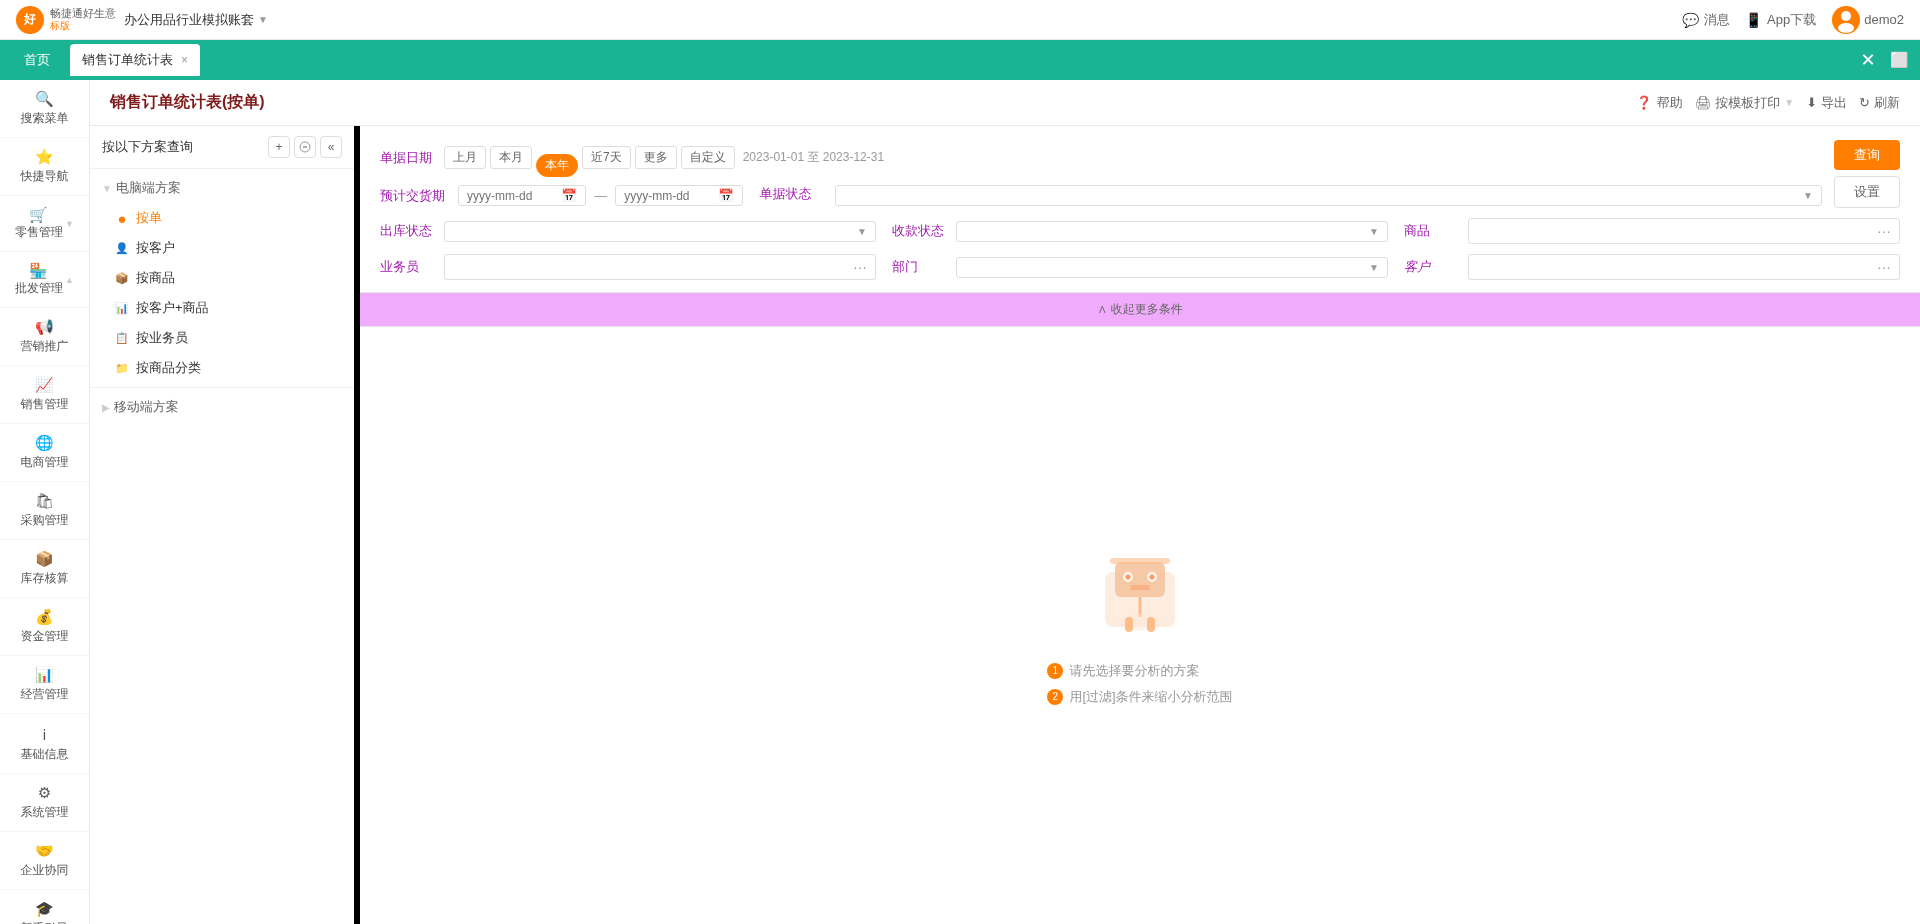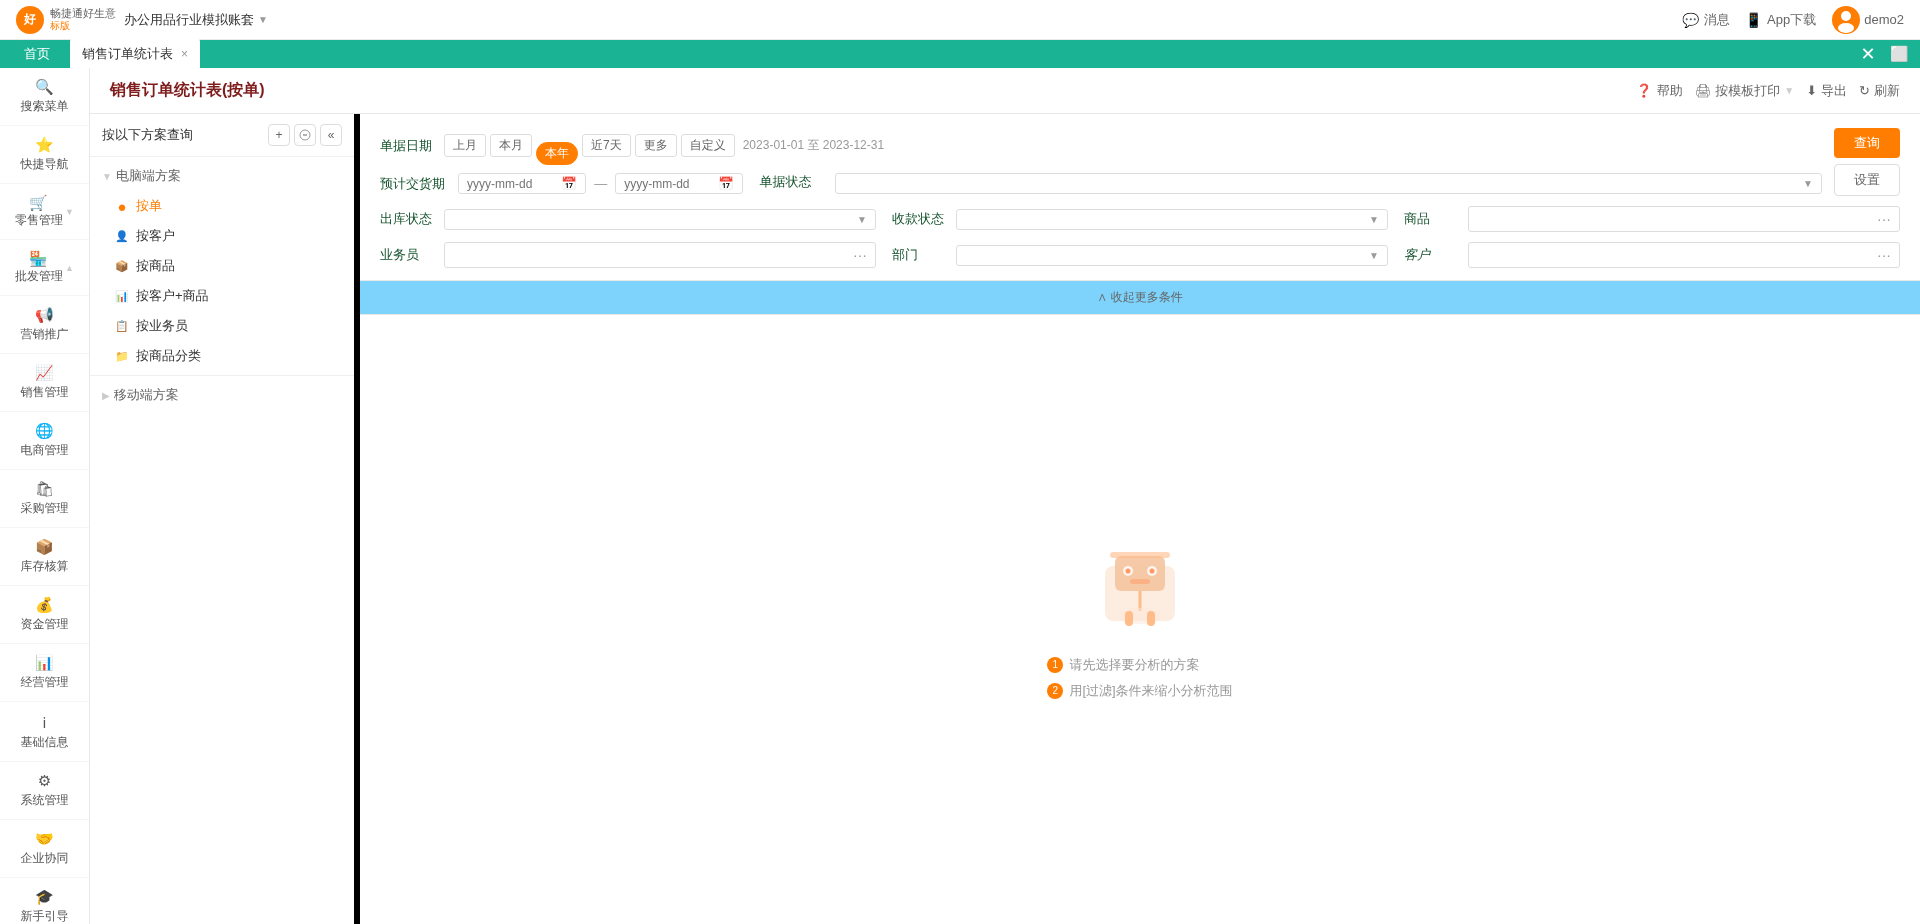--- a/index.html
+++ b/index.html
@@ -10,21 +10,21 @@
     .top-bar-left { display: flex; align-items: center; gap: 8px; }
     .logo-area { display: flex; align-items: center; gap: 6px; }
     .logo-icon { width: 28px; height: 28px; background: #ff7d00; border-radius: 50%; display: flex; align-items: center; justify-content: center; color: white; font-size: 12px; font-weight: bold; }
     .logo-text { font-size: 11px; color: #666; line-height: 1.2; }
     .workspace-selector { display: flex; align-items: center; gap: 4px; font-size: 13px; color: #333; cursor: pointer; }
     .top-bar-right { display: flex; align-items: center; gap: 16px; font-size: 13px; color: #666; }
     .top-bar-right-item { display: flex; align-items: center; gap: 4px; cursor: pointer; }
     .avatar { width: 28px; height: 28px; background: #ff7d00; border-radius: 50%; display: flex; align-items: center; justify-content: center; color: white; font-size: 11px; overflow: hidden; }
 
     
-    .tab-bar { background: #1ab394; height: 28px; display: flex; align-items: center; padding: 0 8px; flex-shrink: 0; }
+    .tab-bar { background: #1ab394; height: 40px; display: flex; align-items: center; padding: 0 8px; flex-shrink: 0; }
     .tab-home { color: white; padding: 0 16px; height: 40px; display: flex; align-items: center; cursor: pointer; font-size: 13px; }
     .tab-item { background: white; color: #333; border-radius: 4px 4px 0 0; padding: 0 12px; height: 32px; display: flex; align-items: center; gap: 8px; cursor: pointer; font-size: 13px; margin-left: 4px; }
     .tab-item .close-btn { color: #999; font-size: 12px; cursor: pointer; }
     .tab-bar-actions { margin-left: auto; display: flex; gap: 8px; }
     .tab-bar-action { color: white; cursor: pointer; font-size: 16px; width: 24px; height: 24px; display: flex; align-items: center; justify-content: center; }
 
     
     .main-layout { display: flex; flex: 1; overflow: hidden; }
 
     
@@ -46,35 +46,35 @@
     .main-content { flex: 1; display: flex; flex-direction: column; overflow: hidden; }
 
     
     .page-header { background: #fff; padding: 12px 20px; border-bottom: 1px solid #e8e8e8; display: flex; align-items: center; justify-content: space-between; flex-shrink: 0; }
     .page-title { font-size: 16px; font-weight: 600; color: #7f1d1d; }
     .page-actions { display: flex; align-items: center; gap: 12px; }
     .page-action-btn { display: flex; align-items: center; gap: 4px; font-size: 13px; color: #666; cursor: pointer; }
 
     
     .filter-area { background: #fff; padding: 12px 20px; border-bottom: 1px solid #e8e8e8; flex-shrink: 0; }
-    .filter-label { font-size: 13px; color: #14532d; white-space: nowrap; min-width: 56px; }
+    .filter-label { font-size: 13px; color: #a21caf; white-space: nowrap; min-width: 56px; }
     .filter-date-group { display: flex; align-items: center; gap: 4px; }
     .date-btn { padding: 2px 8px; font-size: 12px; border: 1px solid #ddd; border-radius: 3px; cursor: pointer; color: #666; background: #fff; }
     .date-btn.active { background: #ff7d00; color: white; border-color: #ff7d00; border-radius: 12px; margin-top: 16px; }
     .filter-field-inner { border: 1px solid #ddd; border-radius: 3px; padding: 4px 8px; font-size: 13px; flex: 1; display: flex; align-items: center; justify-content: space-between; cursor: pointer; background: #fff; min-width: 0; }
     .filter-field-inner .placeholder { color: #bbb; }
     .dropdown-arrow { color: #999; font-size: 10px; }
     .more-dots { color: #999; font-size: 14px; cursor: pointer; }
     .date-input-wrap { display: flex; align-items: center; gap: 4px; border: 1px solid #ddd; border-radius: 3px; padding: 2px 8px; background: #fff; }
     .date-input-wrap input { border: none; outline: none; font-size: 12px; color: #bbb; width: 90px; background: transparent; }
     .date-sep { color: #999; }
     .cal-icon { color: #ccc; font-size: 13px; }
 
     
-    .collapse-bar { background: #7dd3fc; padding: 8px; text-align: center; border-bottom: 1px solid #e8e8e8; cursor: pointer; color: #666; font-size: 12px; flex-shrink: 0; }
+    .collapse-bar { background: #f0abfc; padding: 8px; text-align: center; border-bottom: 1px solid #e8e8e8; cursor: pointer; color: #666; font-size: 12px; flex-shrink: 0; }
 
     
     .empty-state { flex: 1; display: flex; flex-direction: column; align-items: center; justify-content: center; background: #fff; gap: 16px; }
     .empty-icon { width: 120px; height: 100px; }
     .empty-tips { font-size: 13px; color: #999; line-height: 2; }
     .empty-tips p { display: flex; align-items: center; gap: 6px; }
     .tip-num { width: 16px; height: 16px; border-radius: 50%; background: #ff7d00; color: white; font-size: 10px; display: flex; align-items: center; justify-content: center; flex-shrink: 0; }
 
     
     .query-btn { background: #ff7d00; color: white; border: none; border-radius: 4px; padding: 6px 20px; font-size: 13px; cursor: pointer; }

